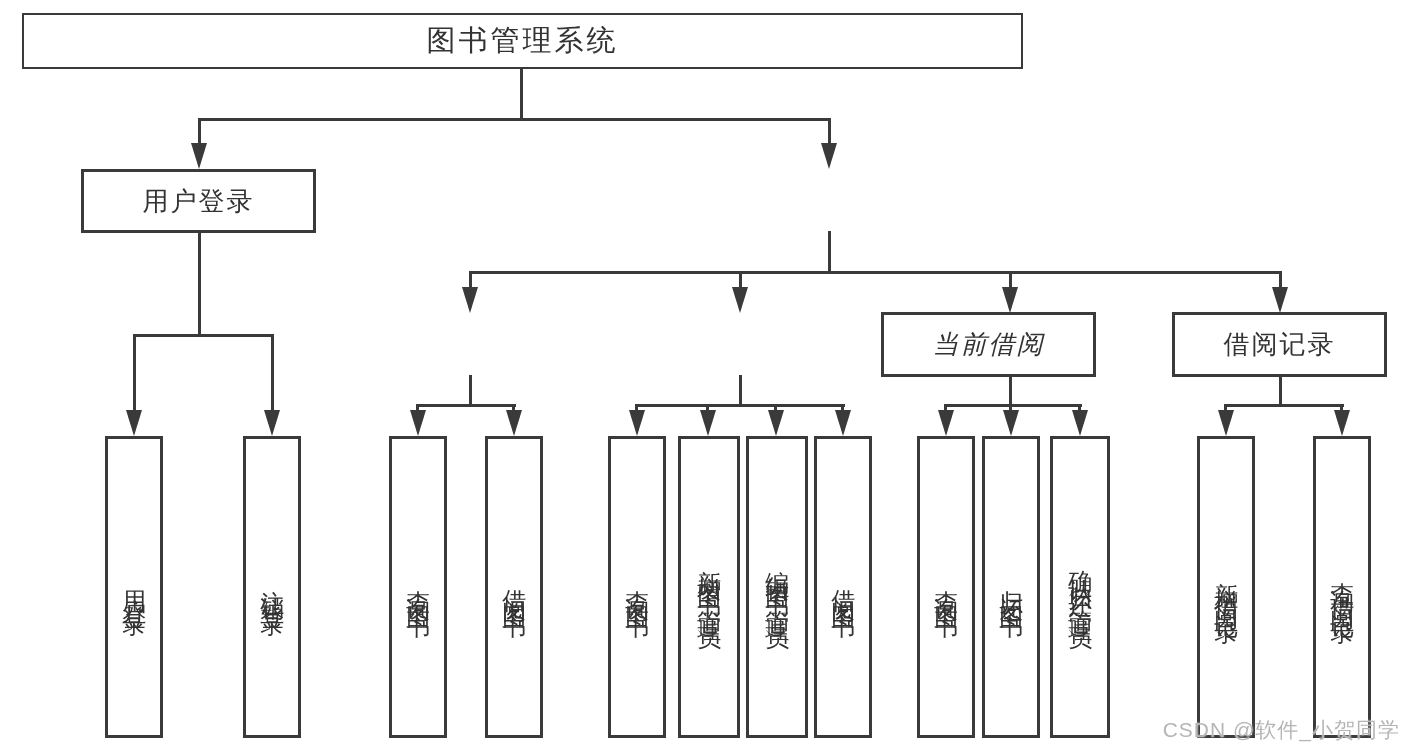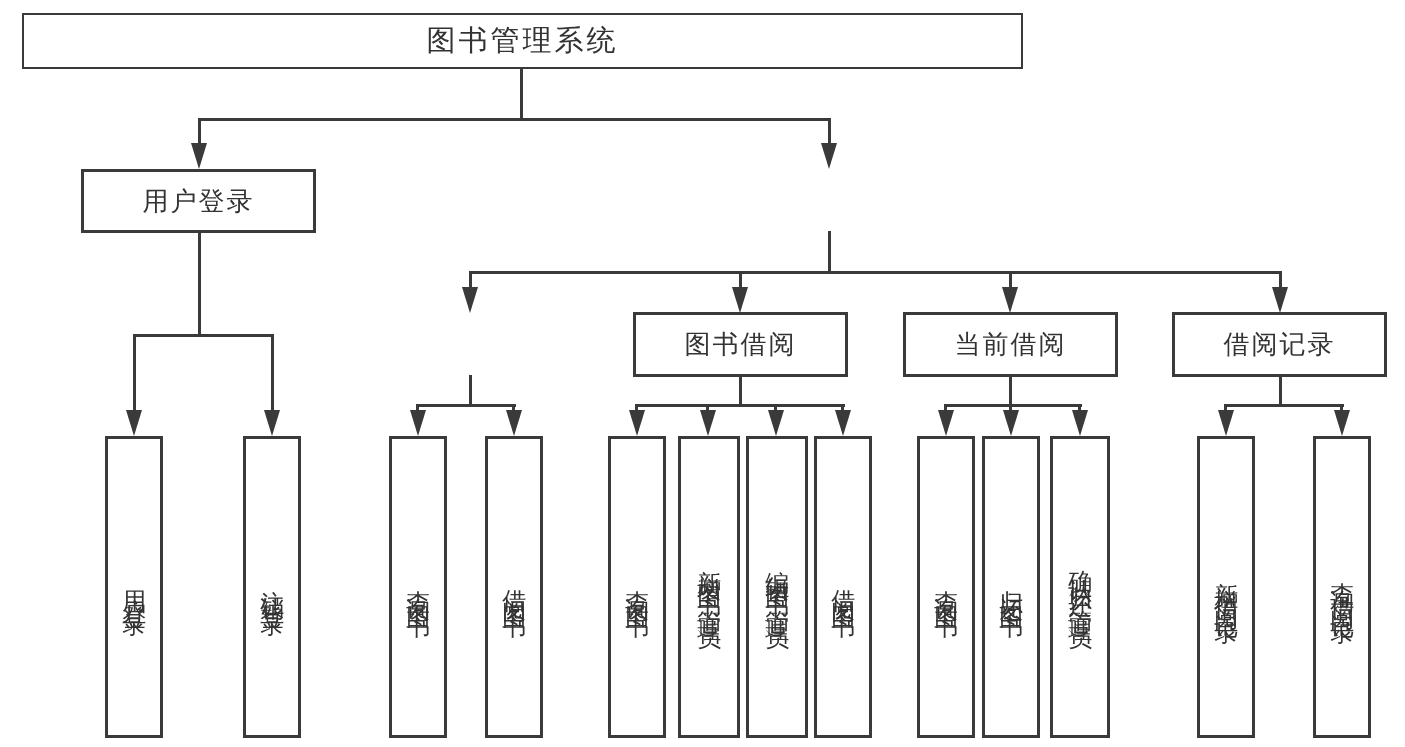--- a/index.html
+++ b/index.html
@@ -71,25 +71,22 @@
   <div class="hbox rootbox" style="left:22px;top:13px;width:1001px;height:56px;">
     <span>图书管理系统</span>
   </div>
 
   <div class="hbox" style="left:81px;top:169px;width:235px;height:64px;">
     <span>用户登录</span>
   </div>
 
 
 
-  <div class="hbox" style="left:633px;top:312px;width:215px;height:65px;">
-    <span>图书借阅</span>
-  </div>
 
-  <div class="hbox" style="left:903px;top:312px;width:215px;height:65px;">
+  <div class="hbox" style="left:881px;top:312px;width:215px;height:65px;font-style:italic;">
     <span>当前借阅</span>
   </div>
 
   <div class="hbox" style="left:1172px;top:312px;width:215px;height:65px;">
     <span>借阅记录</span>
   </div>
 
   <div class="leaf" style="left:105px;">
     <span>用户登录</span>
   </div>
@@ -188,14 +185,15 @@
   <div class="vl" style="left:1009px;top:404px;height:10px;"></div>
   <div class="arrow" style="left:1003px;top:410px;"></div>
   <div class="vl" style="left:1078px;top:404px;height:10px;"></div>
   <div class="arrow" style="left:1072px;top:410px;"></div>
 
   <div class="vl" style="left:1224px;top:404px;height:10px;"></div>
   <div class="arrow" style="left:1218px;top:410px;"></div>
   <div class="vl" style="left:1340px;top:404px;height:10px;"></div>
   <div class="arrow" style="left:1334px;top:410px;"></div>
 
+  <div class="watermark">CSDN @软件_小贺同学</div>
 
 </div>
 
 </body></html>

